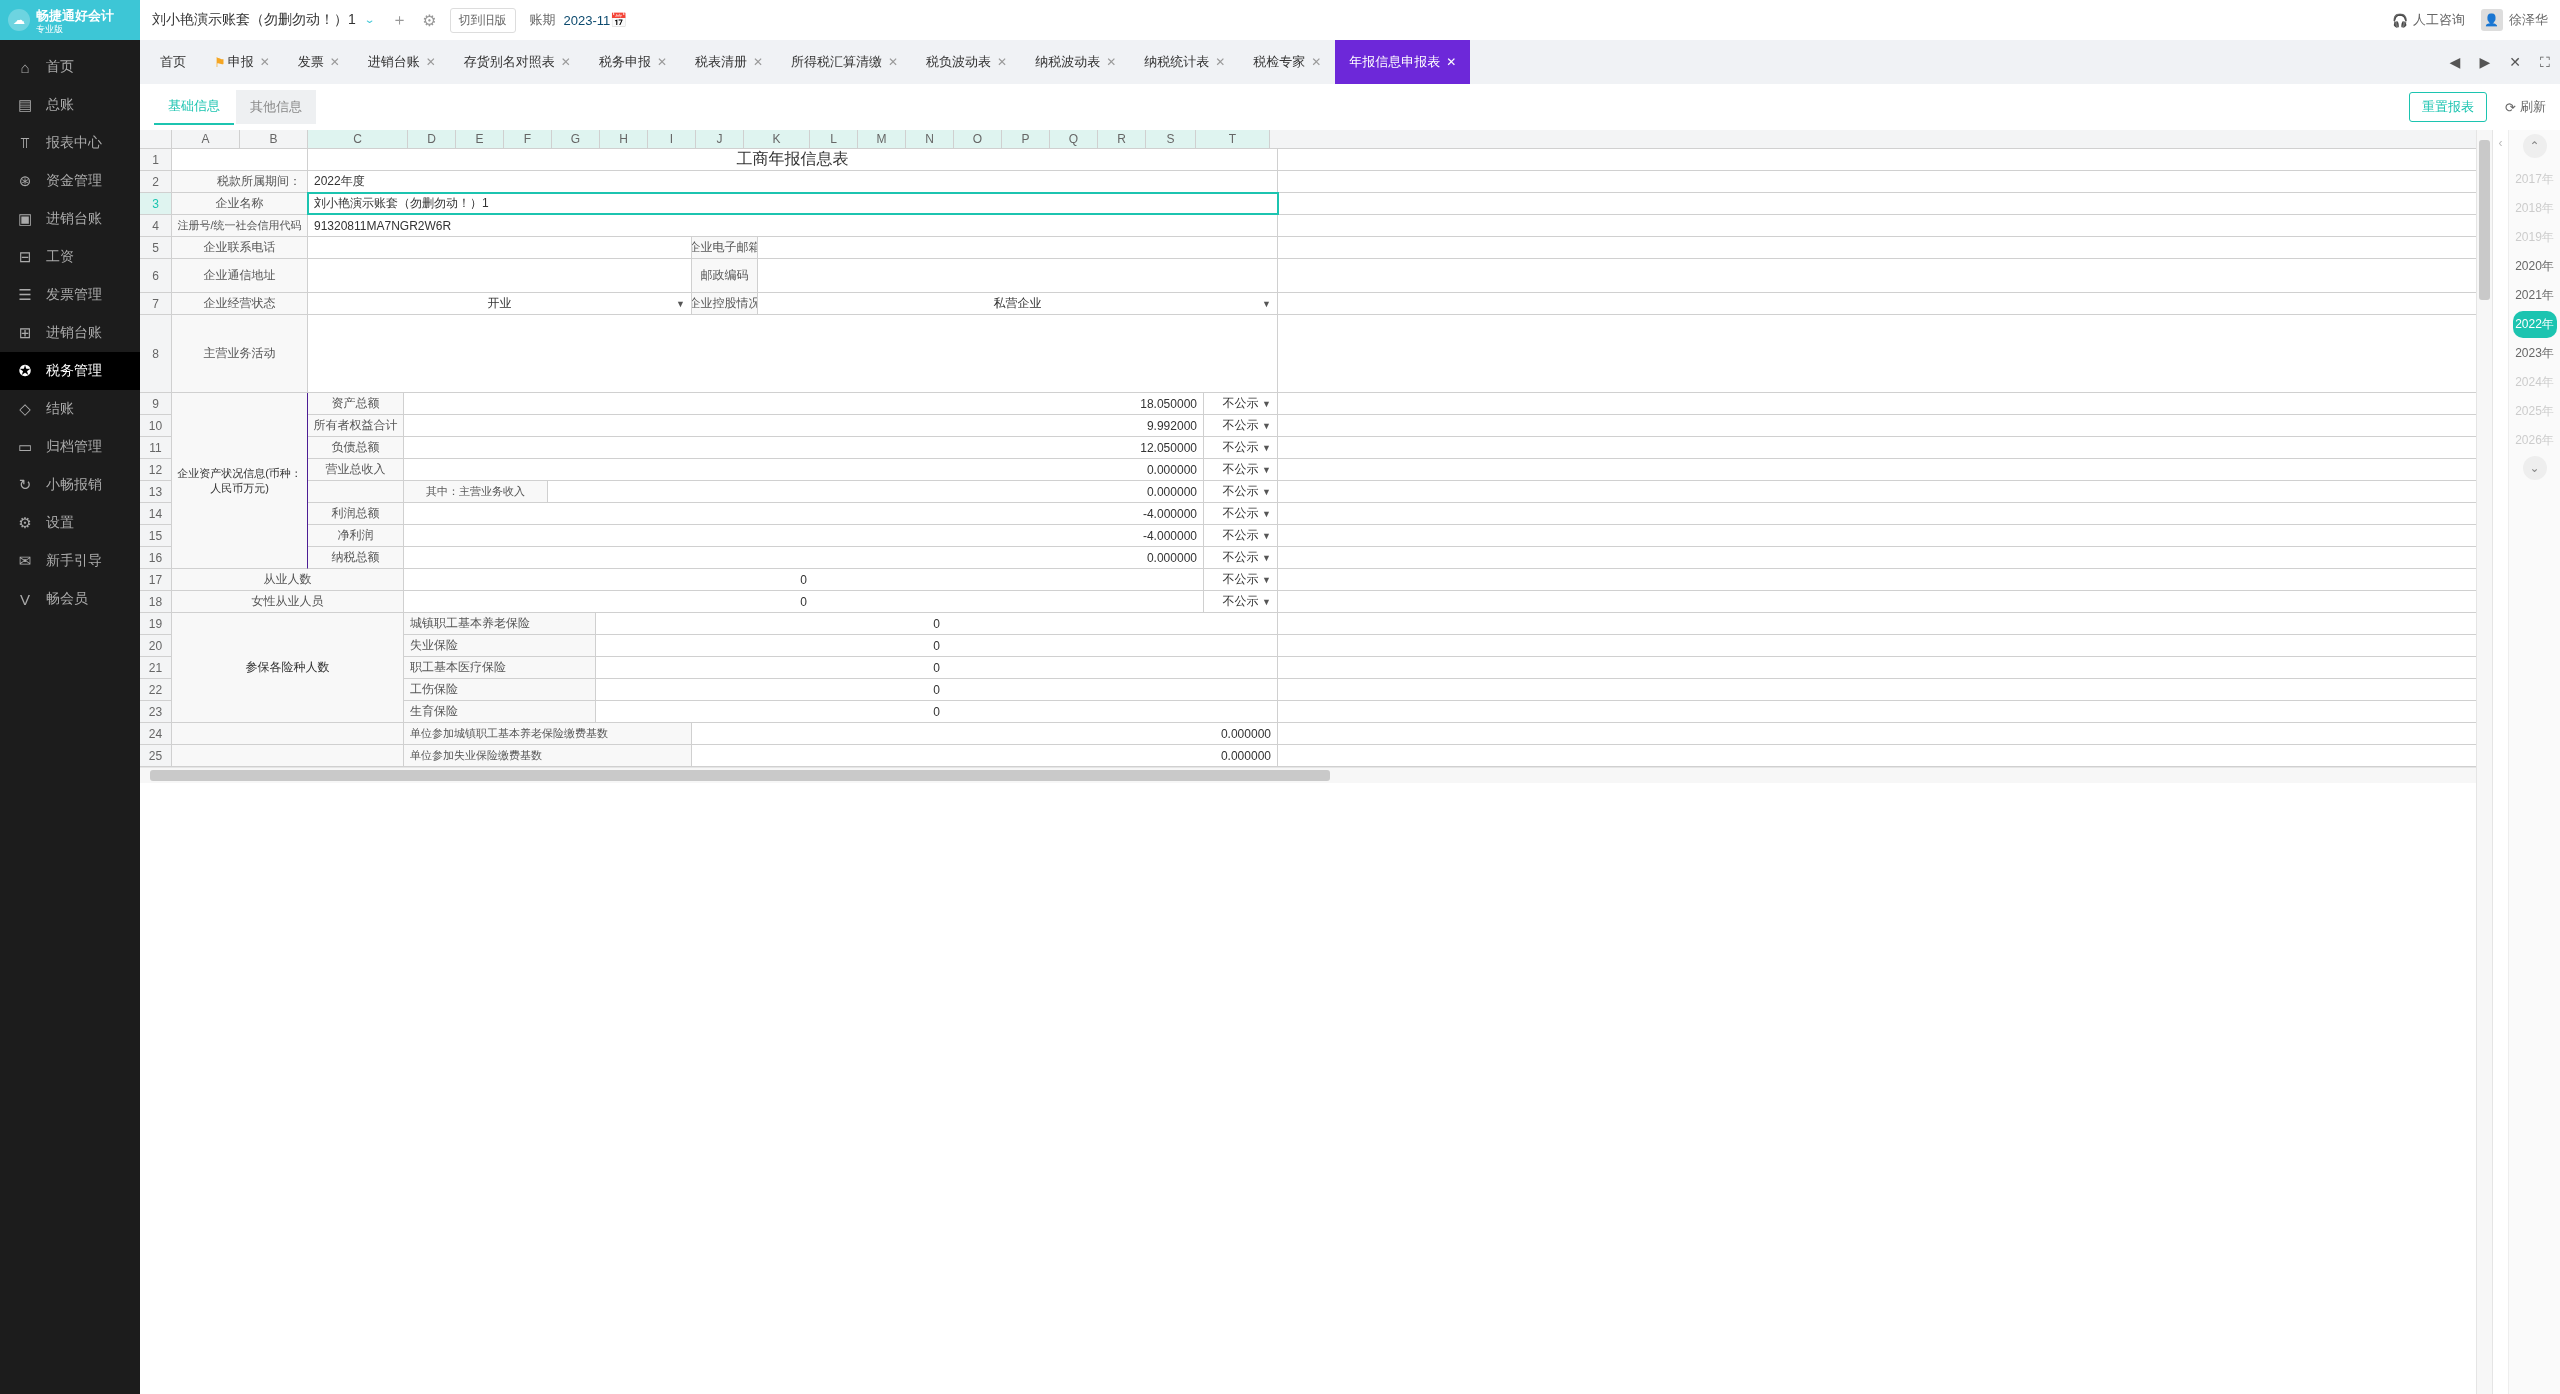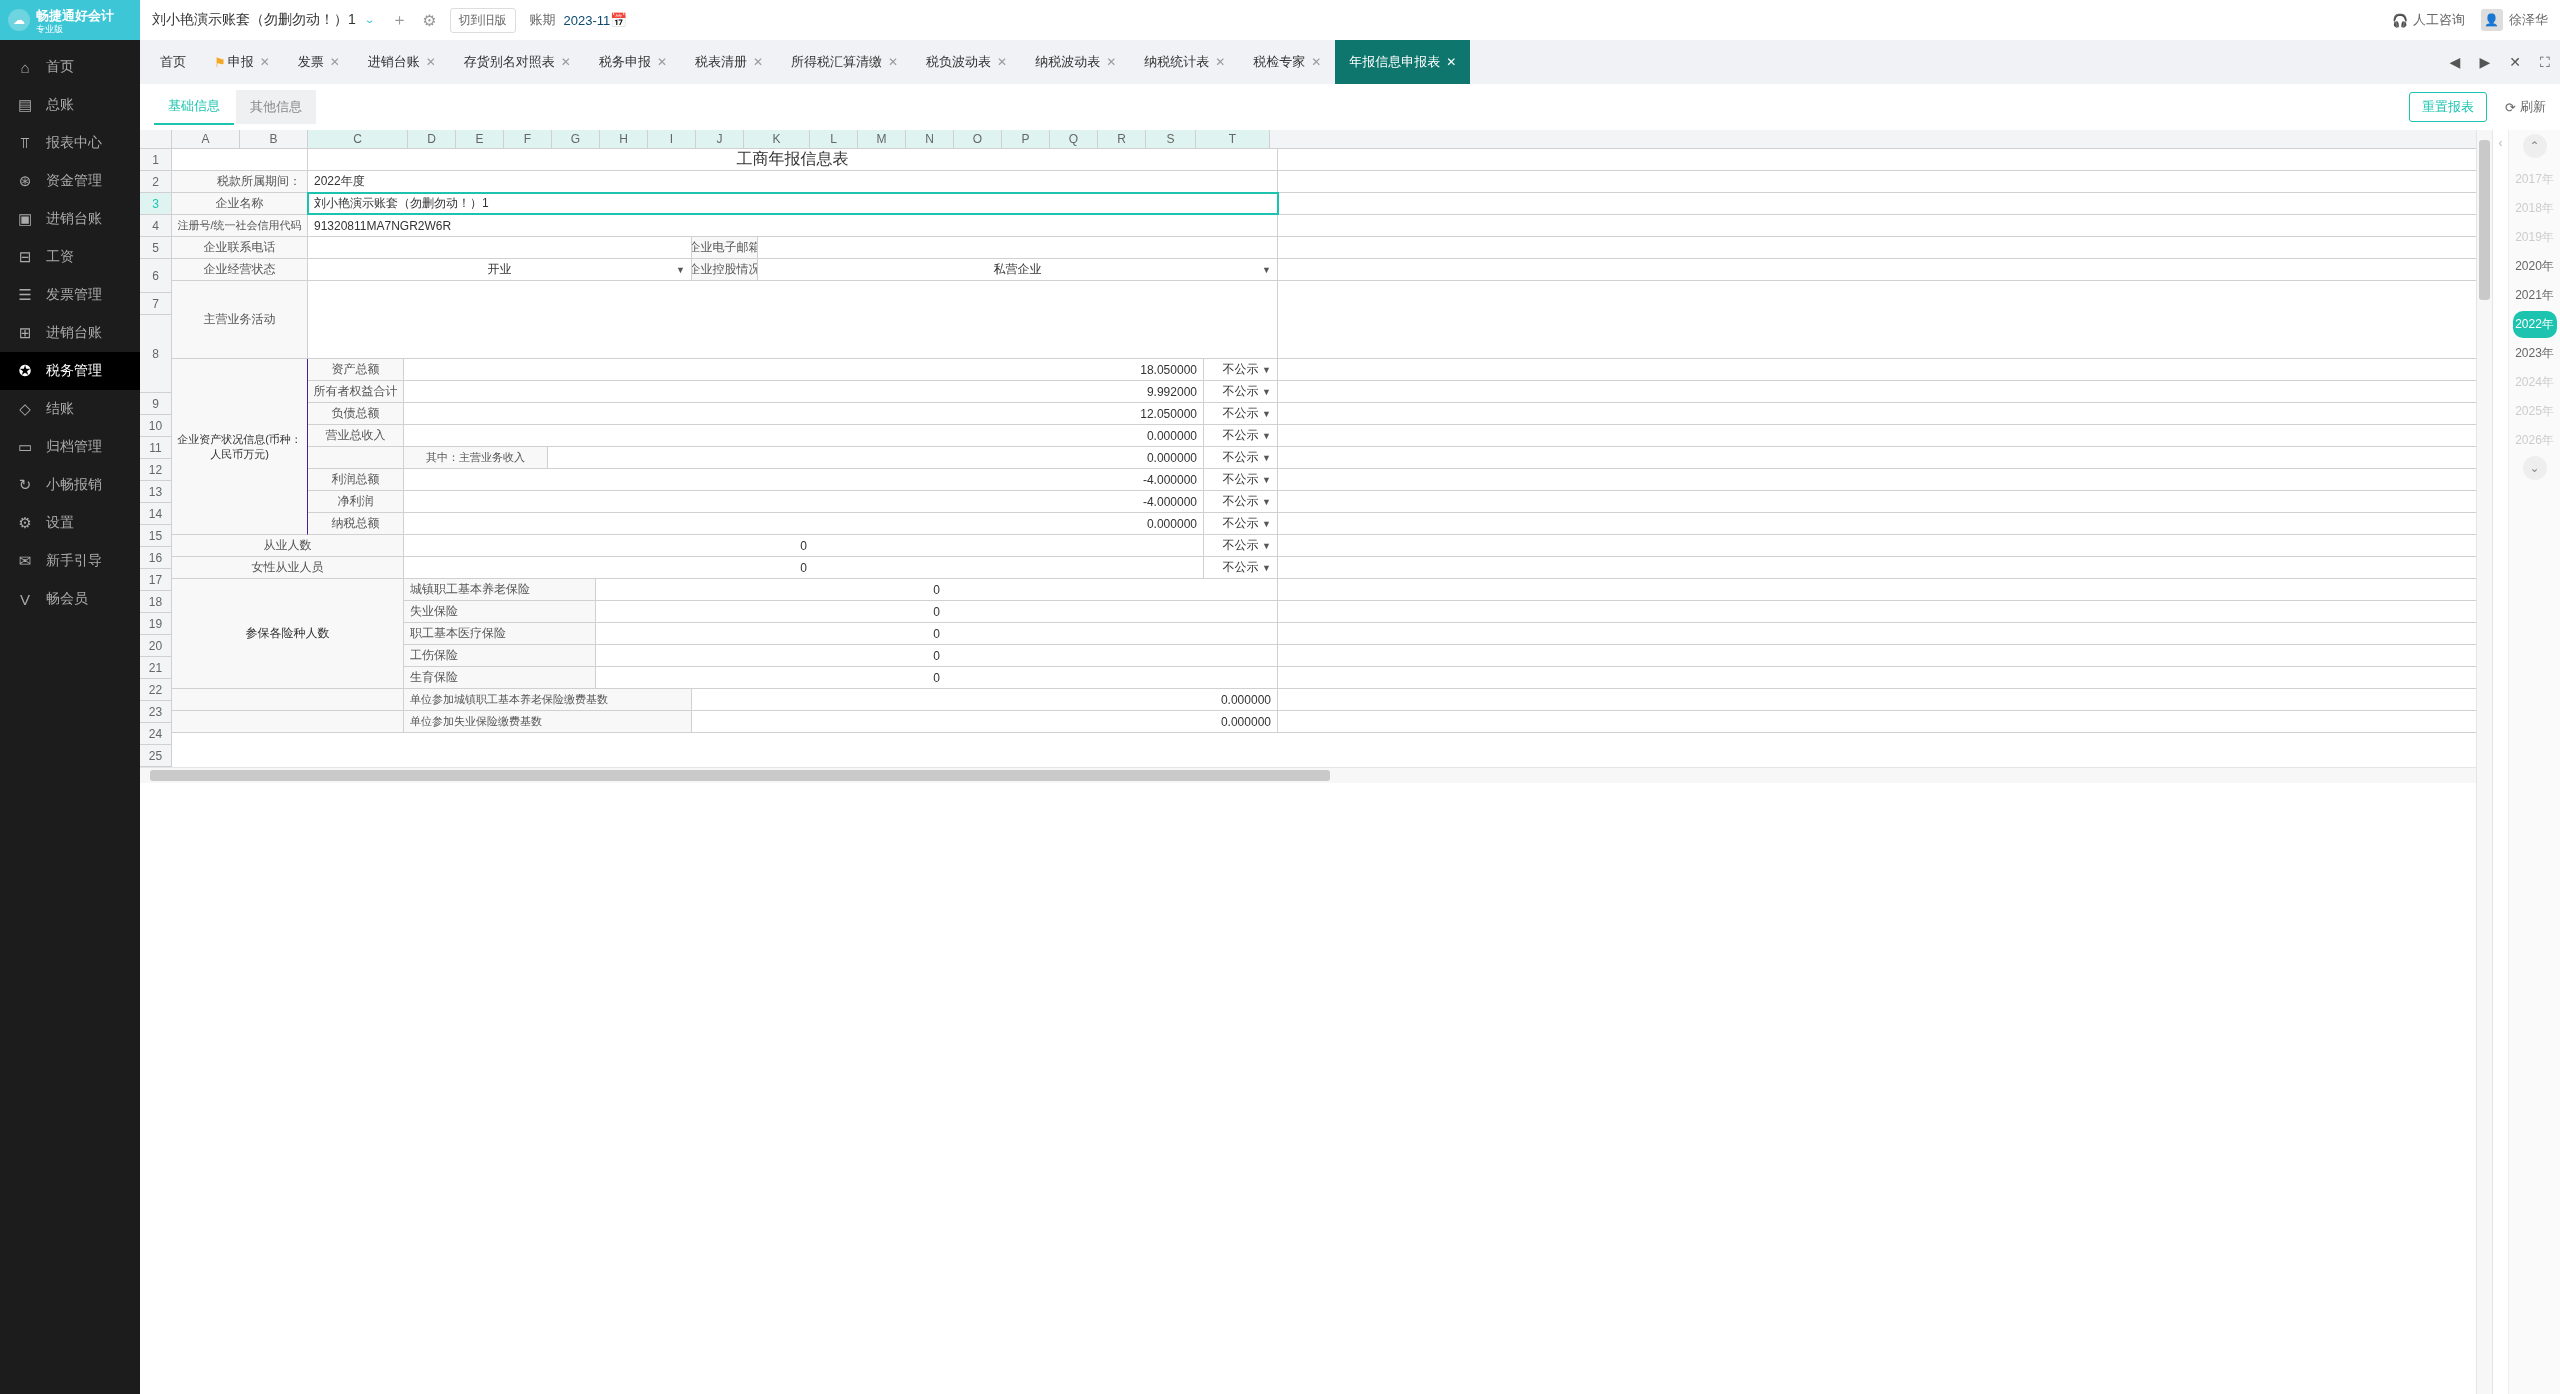--- a/index.html
+++ b/index.html
@@ -31,21 +31,21 @@
 .cal-icon { color: #3dc6d6; font-size: 14px; cursor: pointer; }
 .hdr-spacer { flex: 1; }
 .support { display: flex; align-items: center; color: #666; margin-right: 16px; cursor: pointer; font-size: 13px; }
 .support .si { margin-right: 4px; }
 .user { display: flex; align-items: center; color: #666; cursor: pointer; font-size: 13px; }
 .user .avatar { width: 22px; height: 22px; background: #ddd; border-radius: 3px; margin-right: 6px; display: inline-flex; align-items: center; justify-content: center; color: #fff; font-size: 12px; }
 
 
 .tabs { height: 44px; background: #f0f2f5; display: flex; align-items: stretch; padding-left: 6px; overflow: hidden; }
 .tab { display: flex; align-items: center; padding: 0 14px; color: #333; cursor: pointer; white-space: nowrap; font-size: 13px; }
-.tab.active { background: #0f766e; color: #fff; }
+.tab.active { background: #6d28d9; color: #fff; }
 .tab .close { margin-left: 6px; font-size: 12px; color: #999; }
 .tab.active .close { color: #fff; }
 .tabs-ctrl { margin-left: auto; display: flex; align-items: center; }
 .tabs-ctrl .tc-btn { width: 30px; display: flex; align-items: center; justify-content: center; cursor: pointer; color: #555; font-size: 14px; }
 
 
 .subbar { height: 46px; display: flex; align-items: center; padding: 0 14px; background: #fff; }
 .subtab { padding: 8px 14px; cursor: pointer; color: #666; font-size: 13px; }
 .subtab.active { color: #1cc4b0; border-bottom: 2px solid #1cc4b0; }
 .subtab.inactive { background: #eef0f2; color: #888; margin-left: 2px; }
@@ -343,20 +343,26 @@
               <div class="row ">
                 <div class="cell lbl w-ab" style="font-size:11px;">注册号/统一社会信用代码</div>
                 <div class="cell" style="width:970px;">91320811MA7NGR2W6R</div>
               </div>
               <div class="row ">
                 <div class="cell lbl w-ab">企业联系电话</div>
                 <div class="cell" style="width:384px;"></div>
                 <div class="cell lbl" style="width:66px;">企业电子邮箱</div>
                 <div class="cell" style="width:520px;"></div>
               </div>
+              <div class="row tall">
+                <div class="cell lbl w-ab">企业通信地址</div>
+                <div class="cell" style="width:384px;"></div>
+                <div class="cell lbl" style="width:66px;">邮政编码</div>
+                <div class="cell" style="width:520px;"></div>
+              </div>
               <div class="row ">
                 <div class="cell lbl w-ab">企业经营状态</div>
                 <div class="cell dd" style="width:384px;justify-content:center;">开业</div>
                 <div class="cell lbl" style="width:66px;">企业控股情况</div>
                 <div class="cell dd" style="width:520px;justify-content:center;">私营企业</div>
               </div>
               <div class="row tall2">
                 <div class="cell lbl w-ab">主营业务活动</div>
                 <div class="cell" style="width:970px;"></div>
               </div>

